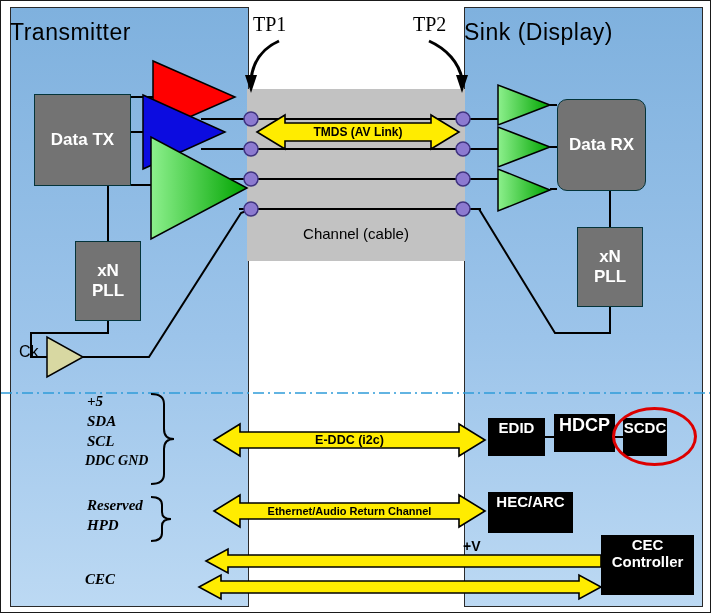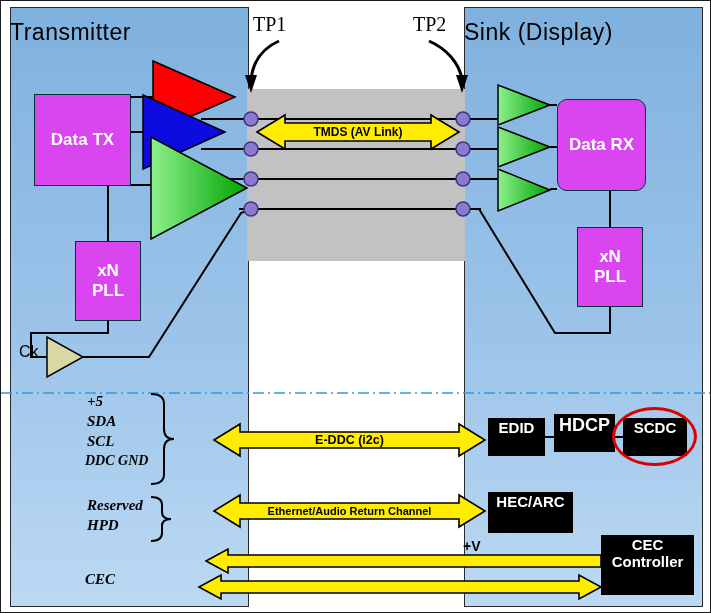--- a/index.html
+++ b/index.html
@@ -15,21 +15,21 @@
     border:1px solid #2a2a2a; z-index:1;
   }
   .panel-left  { left:9px;  width:239px; }
   .panel-right { left:463px; width:239px; }
   .gray-band {
     position:absolute; left:246px; top:88px; width:218px; height:172px;
     background:#c2c2c2; z-index:2;
   }
   svg.layer { position:absolute; left:0; top:0; z-index:3; }
   .teal-box {
-    position:absolute; background:#d946ef; border:1px solid #04343a;
+    position:absolute; background:#737373; border:1px solid #04343a;
     color:#ffffff; font-weight:bold; display:flex; flex-direction:column;
     align-items:center; justify-content:center; text-align:center;
     z-index:4; line-height:1.15;
   }
   .black-box {
     position:absolute; background:#000000; color:#ffffff; font-weight:bold;
     display:flex; flex-direction:column; align-items:center; justify-content:flex-start;
     text-align:center; z-index:4; line-height:1.15; border:1px solid #000;
   }
   .lbl { position:absolute; color:#000000; z-index:5; white-space:nowrap; }
@@ -123,37 +123,38 @@
     <span>xN</span>
     <span>PLL</span>
   </div>
 
   <div class="black-box" style="left:487px; top:417px; width:57px; height:38px; font-size:15px;">
     <span>EDID</span>
   </div>
   <div class="black-box" style="left:553px; top:413px; width:61px; height:38px; font-size:18px;">
     <span>HDCP</span>
   </div>
-  <div class="black-box" style="left:622px; top:417px; width:64px; height:38px; font-size:15px;">
+  <div class="black-box" style="left:622px; top:417px; width:44px; height:38px; font-size:15px;">
     <span>SCDC</span>
   </div>
   <div class="black-box" style="left:487px; top:491px; width:85px; height:41px; font-size:15px;">
     <span>HEC/ARC</span>
   </div>
   <div class="black-box" style="left:600px; top:534px; width:93px; height:60px; font-size:15px;">
     <span>CEC</span>
     <span>Controller</span>
   </div>
 
   <div class="scdc-ellipse"></div>
 
   <div class="lbl title" style="left:9px; top:18px; width:239px;">Transmitter</div>
   <div class="lbl title" style="left:463px; top:18px; width:239px;">Sink (Display)</div>
   <div class="lbl tp" style="left:252px; top:12px;">TP1</div>
   <div class="lbl tp" style="left:412px; top:12px;">TP2</div>
+  <div class="lbl channel-lbl" style="left:246px; top:224px; width:218px;">Channel (cable)</div>
   <div class="lbl" style="left:18px; top:342px; font-size:16px;">Ck</div>
 
   <div class="lbl sig" style="left:86px; top:392px;">+5</div>
   <div class="lbl sig" style="left:86px; top:412px;">SDA</div>
   <div class="lbl sig" style="left:86px; top:432px;">SCL</div>
   <div class="lbl sig" style="left:84px; top:452px; font-size:14px;">DDC GND</div>
   <div class="lbl sig" style="left:86px; top:496px;">Reserved</div>
   <div class="lbl sig" style="left:86px; top:516px;">HPD</div>
   <div class="lbl sig" style="left:84px; top:570px;">CEC</div>
   <div class="lbl" style="left:462px; top:537px; font-size:14px; font-weight:bold;">+V</div>

